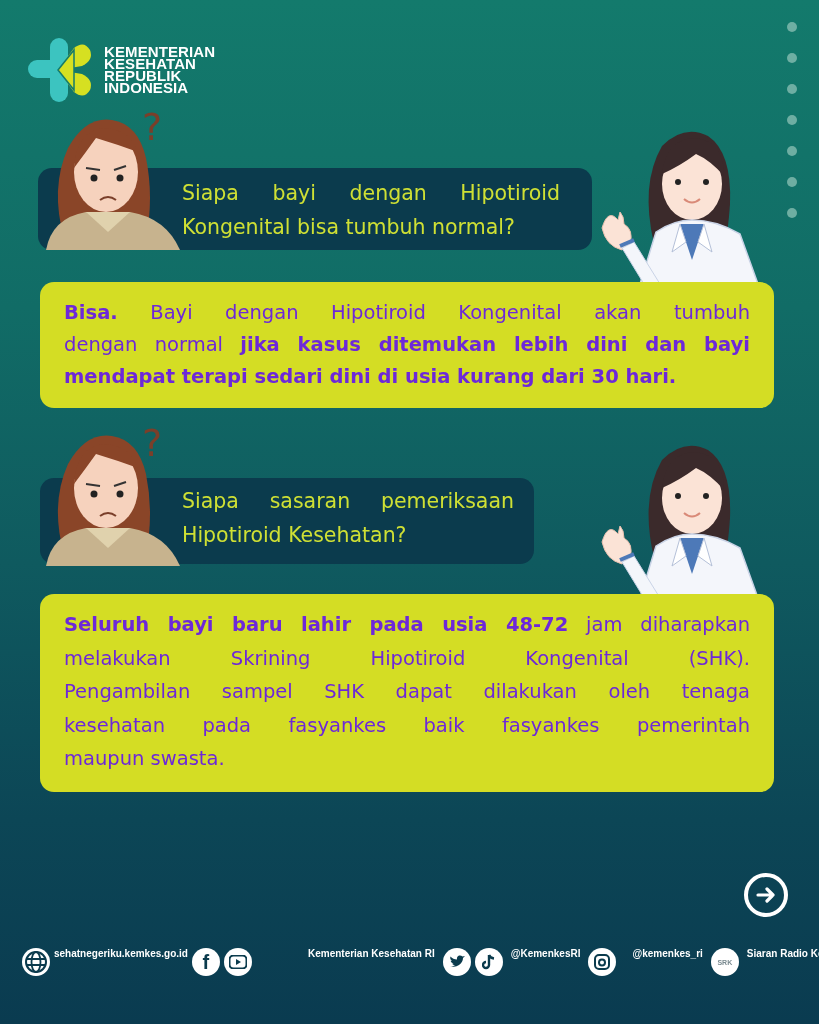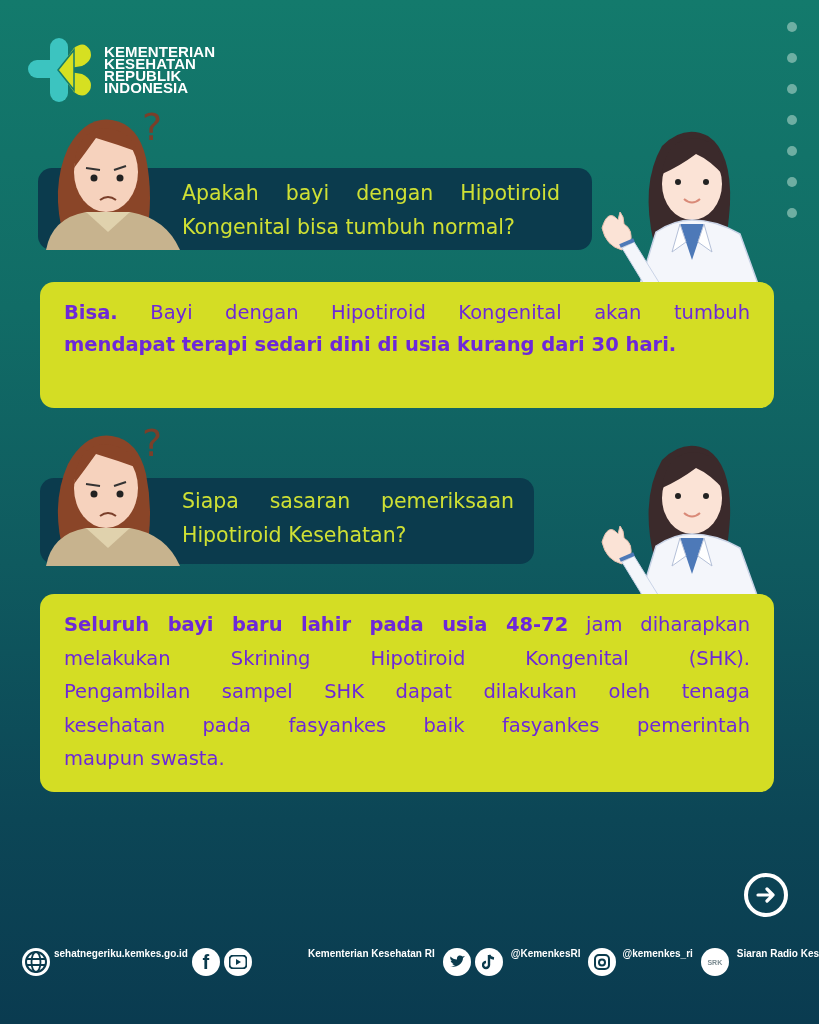--- a/index.html
+++ b/index.html
@@ -74,21 +74,21 @@
   <circle cx="48" cy="70" r="3.5" fill="#222"></circle>
   <circle cx="74" cy="70" r="3.5" fill="#222"></circle>
   <path d="M40 60 L54 62" stroke="#333" stroke-width="2"></path>
   <path d="M68 62 L80 58" stroke="#333" stroke-width="2"></path>
   <path d="M54 92 Q62 86 70 92" stroke="#7a3f2a" stroke-width="2" fill="none"></path>
   <path d="M0 142 Q6 110 40 104 L84 104 Q120 110 134 142 Z" fill="#c7b38e"></path>
   <path d="M40 104 L62 124 L84 104 Z" fill="#e0d2ad"></path>
 </svg>
 
 <div class="q-text" style="left:182px; top:176px; width:378px;">
-  <span class="line">Apakah bayi dengan Hipotiroid</span>
+  <span class="line">Siapa bayi dengan Hipotiroid</span>
   <span class="line last">Kongenital bisa tumbuh normal?</span>
 </div>
 
 <svg class="char" style="left:600px; top:124px;" width="170" height="160" viewBox="0 0 170 160">
   <path d="M54 120 Q40 60 62 22 Q84 0 108 12 Q132 28 130 80 Q128 110 124 120 Z" fill="#3b2a2b"></path>
   <ellipse cx="92" cy="60" rx="30" ry="36" fill="#fbe3d6"></ellipse>
   <path d="M62 50 Q66 14 96 14 Q124 18 124 52 Q110 36 96 30 Q80 42 62 50 Z" fill="#3b2a2b"></path>
   <circle cx="78" cy="58" r="3" fill="#222"></circle>
   <circle cx="106" cy="58" r="3" fill="#222"></circle>
   <path d="M84 75 Q92 82 100 75" stroke="#d98a78" stroke-width="2" fill="none"></path>
@@ -96,20 +96,21 @@
   <path d="M80 100 L92 136 L104 100 Z" fill="#4d79b8"></path>
   <path d="M80 100 L72 128 L86 118 Z" fill="#ffffff" stroke="#b4c0d8"></path>
   <path d="M104 100 L112 128 L98 118 Z" fill="#ffffff" stroke="#b4c0d8"></path>
   <path d="M2 104 Q8 84 18 96 L20 88 Q24 92 24 100 Q34 106 30 120 L22 126 Q6 122 2 104 Z" fill="#fbe3d6" stroke="#e6bfae"></path>
   <path d="M22 124 L44 160 L60 160 L34 118 Z" fill="#f4f6fb" stroke="#c9d3e6"></path>
   <path d="M20 122 L34 116" stroke="#4d79b8" stroke-width="4"></path>
 </svg>
 
 <div class="a-box" style="left:40px; top:282px; width:734px; height:126px; padding:15px 24px 0 24px; line-height:32px;">
   <span class="line"><b>Bisa.</b><span> Bayi dengan Hipotiroid Kongenital akan tumbuh</span></span>
+  <span class="line"><span>dengan normal </span><b>jika kasus ditemukan lebih dini dan bayi</b></span>
   <span class="line last"><b>mendapat terapi sedari dini di usia kurang dari 30 hari.</b></span>
 </div>
 
 <div class="q-bubble" style="left:40px; top:478px; width:494px; height:86px;"></div>
 
 <svg class="char" style="left:46px; top:424px;" width="140" height="142" viewBox="0 0 140 142">
   <text x="96" y="32" font-size="38" fill="#7a3f2a" font-family="DejaVu Sans, sans-serif">?</text>
   <path d="M18 130 Q4 80 22 40 Q40 8 66 12 Q92 16 100 50 Q108 90 100 130 Z" fill="#8a4528"></path>
   <ellipse cx="60" cy="64" rx="32" ry="40" fill="#f6d2bd"></ellipse>
   <path d="M28 60 Q30 22 60 20 Q84 22 92 44 Q70 36 50 30 Q40 44 28 60 Z" fill="#8a4528"></path>
@@ -185,18 +186,18 @@
         <path d="M7 1 Q8 4 12 4.5" stroke="#0b3b4d" stroke-width="2.4" fill="none"></path>
       </svg>
   </div>
   <span class="f-text" style="margin-left:8px;">@KemenkesRI</span>
   <div class="f-icon" style="margin-left:4px;">
     <svg width="16" height="16" viewBox="0 0 16 16">
         <rect x="1" y="1" width="14" height="14" rx="4" fill="none" stroke="#0b3b4d" stroke-width="2"></rect>
         <circle cx="8" cy="8.5" r="3" fill="none" stroke="#0b3b4d" stroke-width="2"></circle>
       </svg>
   </div>
-  <span class="f-text" style="margin-left:6px;">@kemenkes_ri</span>
+  <span class="f-text" style="margin-left:16px;">@kemenkes_ri</span>
   <div class="f-icon" style="margin-left:4px; font-size:7px; color:#7a8a90;">
     <span>SRK</span>
   </div>
   <span class="f-text" style="margin-left:8px;">Siaran Radio Kesehatan</span>
 </div>
 
 </body></html>

